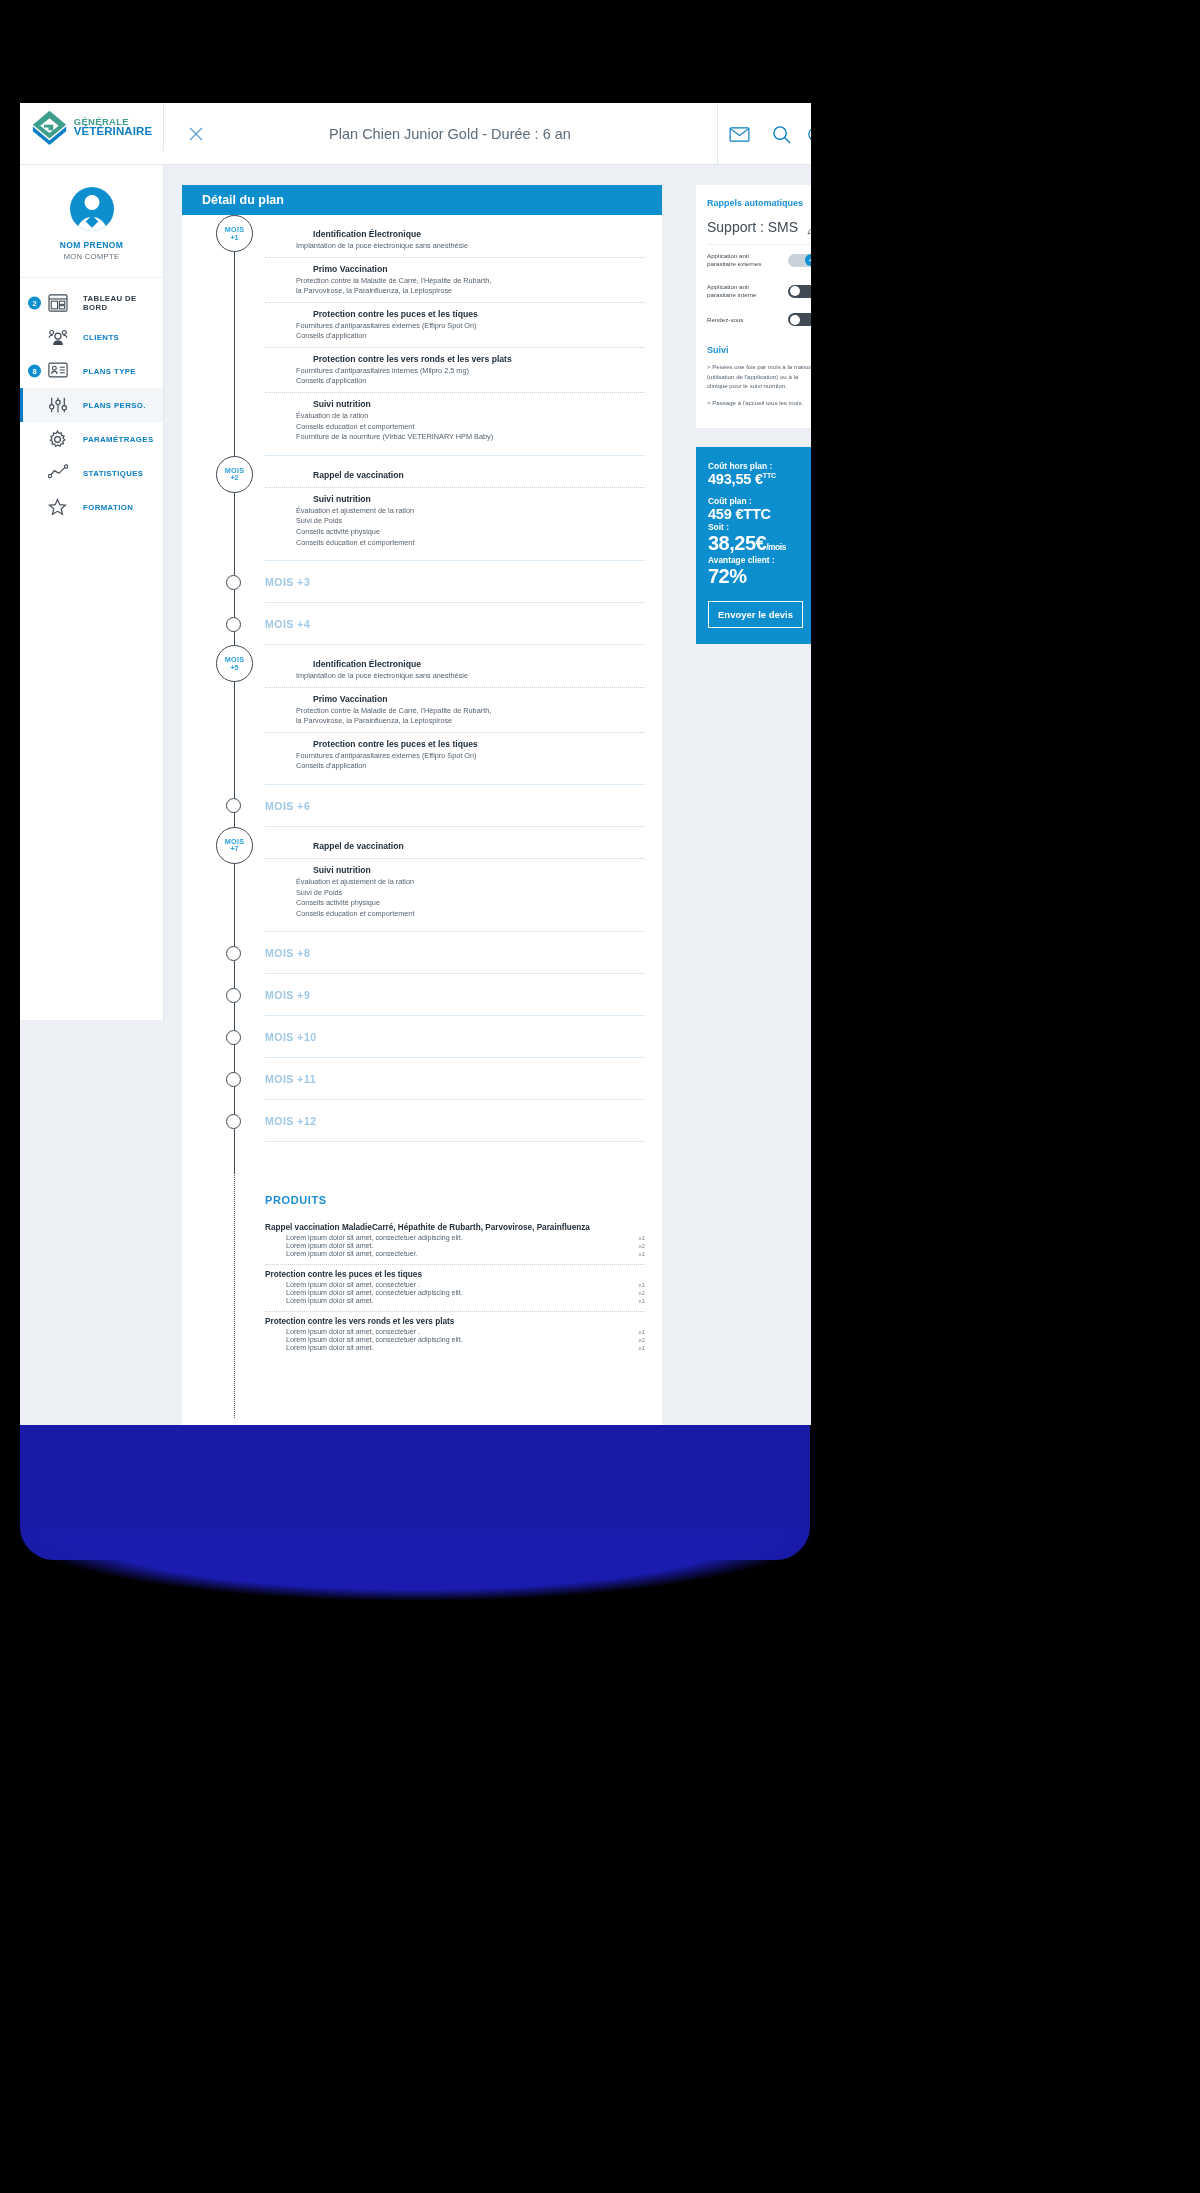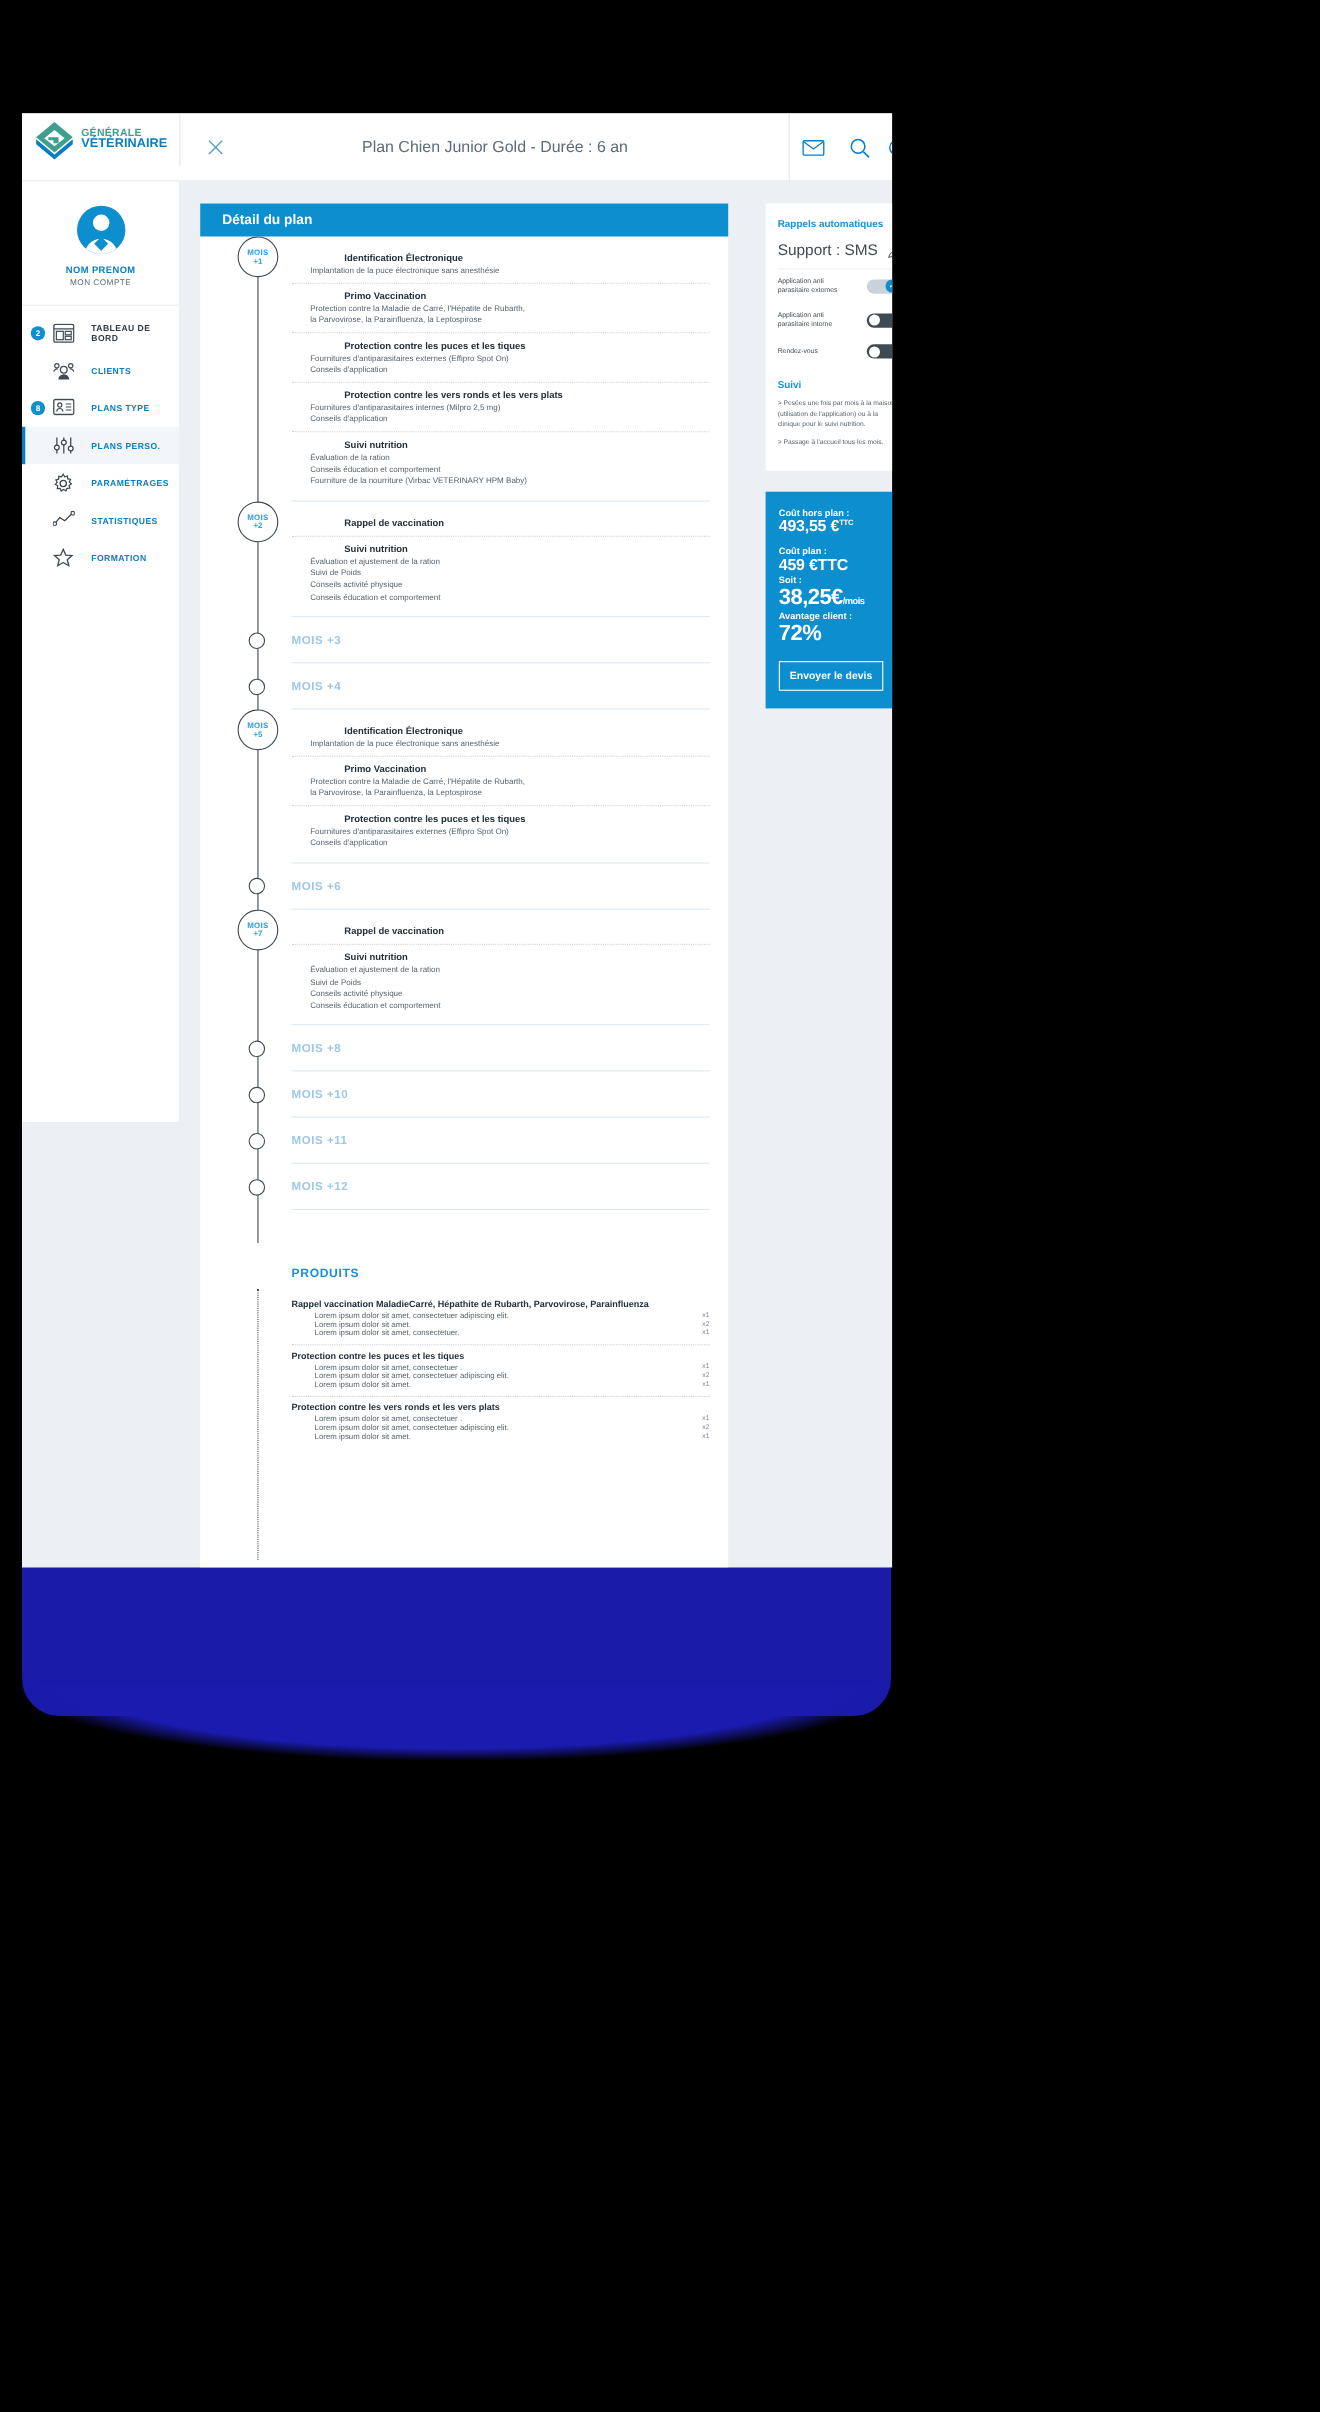--- a/index.html
+++ b/index.html
@@ -130,21 +130,21 @@
   }
   .node .m{font-size:7.2px;font-weight:700;color:#2aa0e0;letter-spacing:.3px;}
   .node .n{font-size:7.2px;font-weight:700;color:#2aa0e0;}
   .node.small{
     left:44px;width:15px;height:15px;border:1.4px solid #3f4a54;
   }
   .content{ margin-left:83px; width:calc(100% - 100px); padding:8px 0;}
   .blk{ padding:6px 0 5px; border-bottom:1px dotted #c9d2da;}
   .blk:last-child{border-bottom:none;}
   .blk h4{font-size:8.6px;font-weight:700;color:#22303c;margin-bottom:2px;padding-left:48px;}
-  .blk p{font-size:7.3px;color:#55626e;line-height:1.45;margin-left:17px;}
+  .blk p{font-size:7.3px;color:#55626e;line-height:1.45;margin-left:31px;}
   .empty-row{ height:42px; display:flex; align-items:center;}
   .empty-label{
     margin-left:83px; font-size:10.5px;font-weight:700;color:#9ec8e6;letter-spacing:.5px;
   }
   .empty-rule{
     position:absolute;left:83px;right:17px;bottom:0;height:1px;background:#dbe9f4;
   }
   .grp-bot-rule{position:absolute;left:83px;right:17px;bottom:0;height:1px;background:#dbe9f4;}
 
   
@@ -450,20 +450,25 @@
             </div>
             <div class="grp-bot-rule"></div>
           </div>
           <div class="row empty-row">
             <div class="node small"></div>
             <div class="empty-label">MOIS +8</div>
             <div class="empty-rule"></div>
           </div>
           <div class="row empty-row">
             <div class="node small"></div>
+            <div class="empty-label">MOIS +9</div>
+            <div class="empty-rule"></div>
+          </div>
+          <div class="row empty-row">
+            <div class="node small"></div>
             <div class="empty-label">MOIS +10</div>
             <div class="empty-rule"></div>
           </div>
           <div class="row empty-row">
             <div class="node small"></div>
             <div class="empty-label">MOIS +11</div>
             <div class="empty-rule"></div>
           </div>
           <div class="row empty-row">
             <div class="node small"></div>

